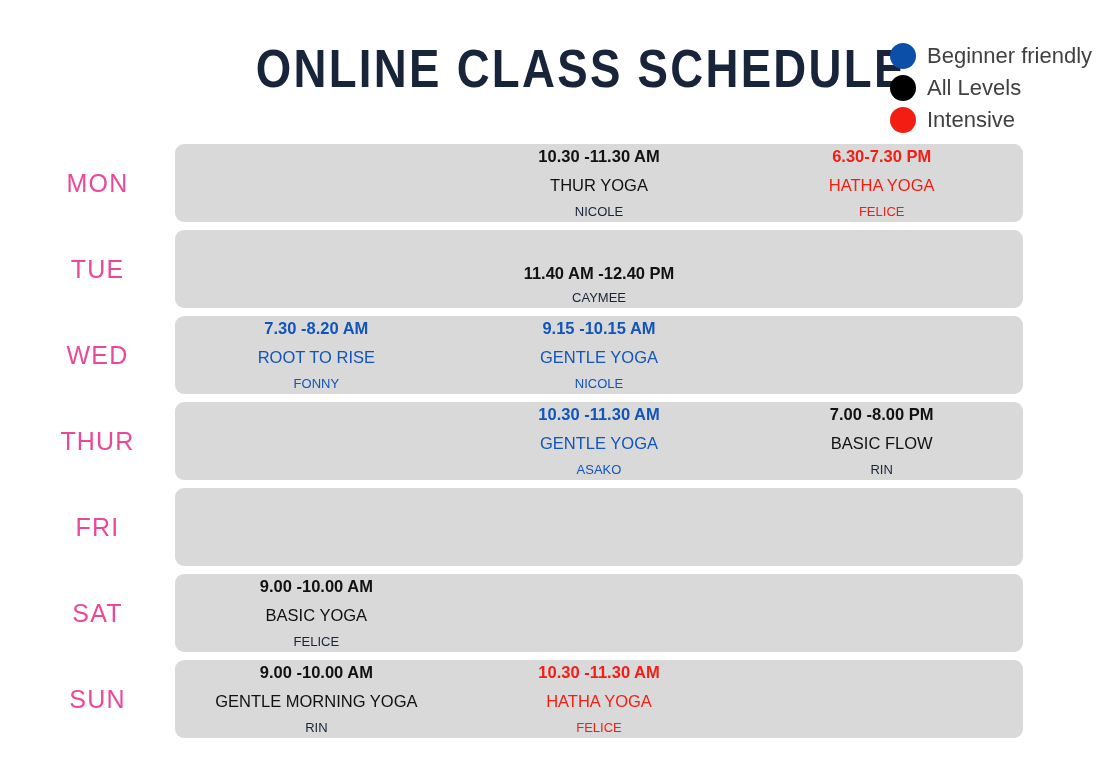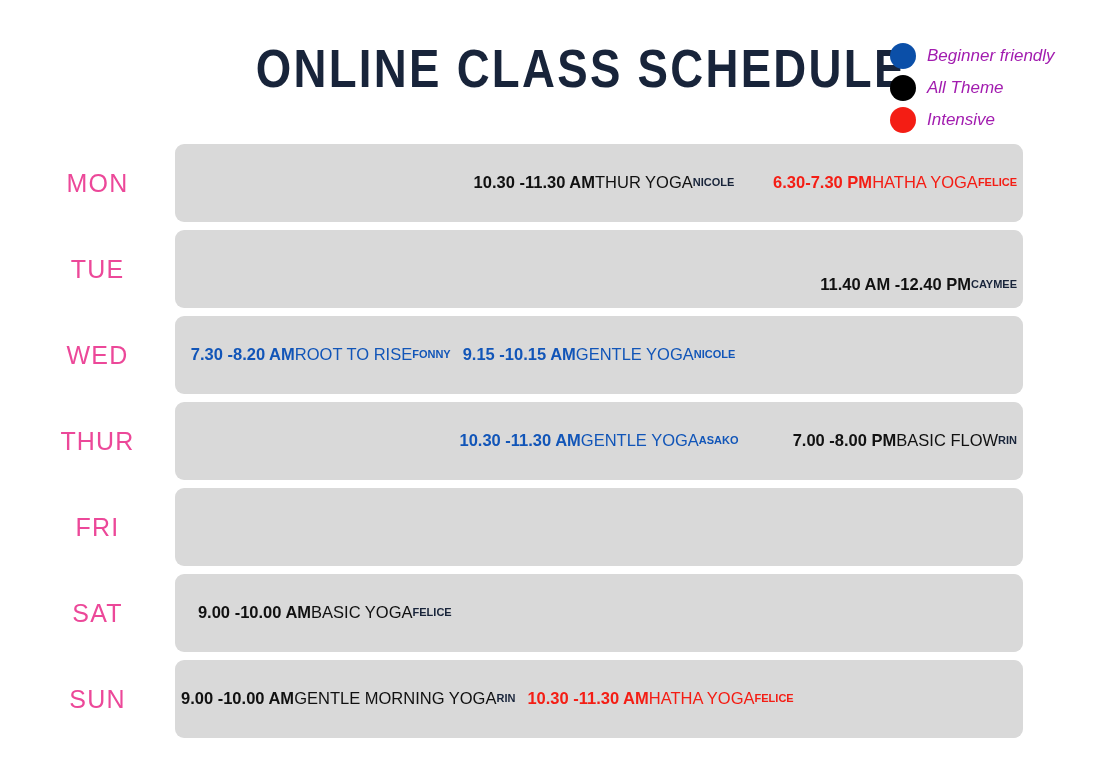--- a/index.html
+++ b/index.html
@@ -105,23 +105,22 @@
     height: 32px;
   }
   .legend-dot {
     width: 26px;
     height: 26px;
     border-radius: 50%;
     flex: 0 0 26px;
   }
   .legend-label {
     margin-left: 11px;
-    font-size: 17px;
-    font-style: italic;
-    color: #a21caf;
+    font-size: 22px;
+    color: #404040;
     white-space: nowrap;
   }
 
   
   .schedule {
     position: absolute;
     left: 0;
     top: 144px;
     width: 1100px;
   }
@@ -150,45 +149,45 @@
     top: 0;
     width: 848px;
     height: 78px;
     background: #d9d9d9;
     border-radius: 9px;
     display: flex;
   }
   .slot {
     flex: 1 1 0;
     display: flex;
-    flex-direction: row;
+    flex-direction: column;
     align-items: center;
-    justify-content: flex-end;
+    justify-content: space-between;
     padding: 0 6px;
     box-sizing: border-box;
   }
   .slot.wide {
     flex: 3 1 0;
     margin-top: 31px;
   }
   .slot-time {
     font-size: 16.5px;
     font-weight: bold;
     line-height: 1.55;
     white-space: nowrap;
   }
   .slot-class {
     font-size: 16.5px;
     font-weight: normal;
     line-height: 1.55;
     white-space: nowrap;
   }
   .slot-teacher {
-    font-size: 11px;
-    font-weight: bold;
+    font-size: 13px;
+    font-weight: normal;
     line-height: 1.55;
     white-space: nowrap;
   }
 
   .lvl-allLevels .slot-time,
   .lvl-allLevels .slot-class { color: #111111; }
   .lvl-allLevels .slot-teacher { color: #111111; }
   .lvl-allLevels.navy-name .slot-teacher { color: #18243a; }
 
   .lvl-beginner .slot-time,
@@ -211,21 +210,21 @@
 
     <div class="title">ONLINE CLASS SCHEDULE</div>
 
     <div class="legend">
       <div class="legend-row">
         <span class="legend-dot" style="background:#0b4fa8"></span>
         <span class="legend-label">Beginner friendly</span>
       </div>
       <div class="legend-row">
         <span class="legend-dot" style="background:#000000"></span>
-        <span class="legend-label">All Theme</span>
+        <span class="legend-label">All Levels</span>
       </div>
       <div class="legend-row">
         <span class="legend-dot" style="background:#f41d14"></span>
         <span class="legend-label">Intensive</span>
       </div>
     </div>
 
   </div>
 
   <div class="schedule" id="schedule">

